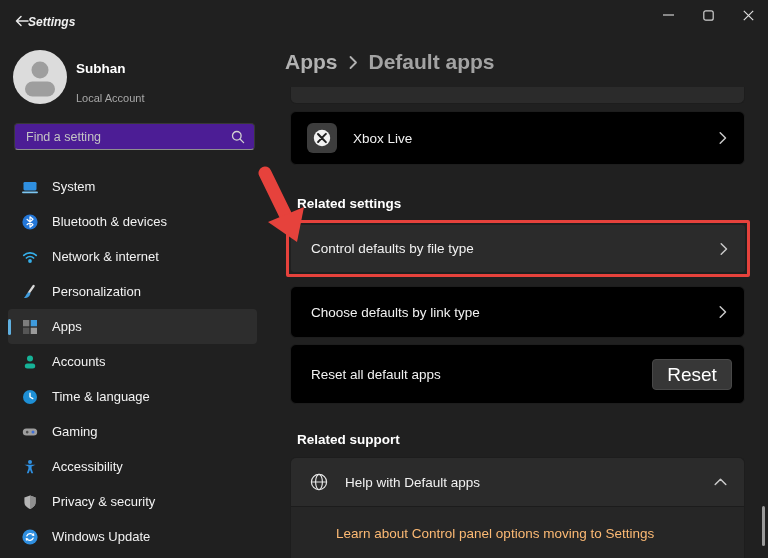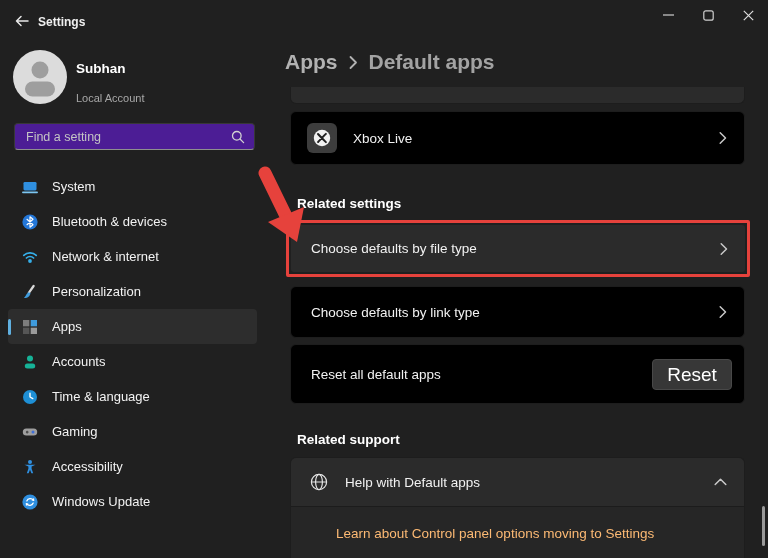--- a/index.html
+++ b/index.html
@@ -6,21 +6,21 @@
   #screen{
     position:relative;width:768px;height:558px;background:#202020;overflow:hidden;
     font-family:"Liberation Sans",sans-serif;color:#fff;
     -webkit-font-smoothing:antialiased;
   }
   .abs{position:absolute;}
   svg{display:block;}
 
   
   .back-btn{left:12px;top:12px;width:20px;height:18px;display:flex;align-items:center;justify-content:center;cursor:pointer;}
-  .win-title{left:38px;top:15px;font-size:12px;font-weight:bold;color:#f0f0f0;}
+  .win-title{left:28px;top:15px;font-size:12px;font-weight:bold;color:#f0f0f0;font-style:italic;}
   .winctl{top:4px;width:30px;height:22px;display:flex;align-items:center;justify-content:center;cursor:pointer;}
   #min-btn{left:653px;} #max-btn{left:693px;} #close-btn{left:733px;}
 
   
   .avatar{left:13px;top:50px;width:54px;height:54px;border-radius:50%;background:#dcdcdc;overflow:hidden;}
   .profile-name{left:76px;top:61px;font-size:13.5px;font-weight:bold;}
   .profile-type{left:76px;top:92px;font-size:11px;color:#a8a8a8;}
 
   
   .search-box{left:14px;top:123px;width:241px;height:27px;background:#4c1d95;
@@ -209,20 +209,27 @@
     </div>
 
     <div class="nav-item">
       <svg class="nav-ic" viewBox="0 0 16 16">
         <circle cx="8" cy="2.9" r="2" fill="#2f8fe0"></circle>
         <path d="M2.5 5.8 H13.5 L9.6 7.4 V9.8 L11.2 14.2 H9.4 L8 10.8 L6.6 14.2 H4.8 L6.4 9.8 V7.4 Z" fill="#2f8fe0"></path>
       </svg>
       <span class="nav-label">Accessibility</span>
     </div>
 
+    <div class="nav-item">
+      <svg class="nav-ic" viewBox="0 0 16 16">
+        <path d="M8 1.4 L13.6 3.4 V8 C13.6 11.5 11.1 13.7 8 14.9 C4.9 13.7 2.4 11.5 2.4 8 V3.4 Z" fill="#b5b5b5"></path>
+        <path d="M8 1.4 L13.6 3.4 V8 C13.6 11.5 11.1 13.7 8 14.9 Z" fill="#8f8f8f"></path>
+      </svg>
+      <span class="nav-label">Privacy &amp; security</span>
+    </div>
 
     <div class="nav-item">
       <svg class="nav-ic" viewBox="0 0 16 16">
         <circle cx="8" cy="8" r="7.6" fill="#2f8fe0"></circle>
         <path d="M11.4 6.3 A3.7 3.7 0 0 0 4.8 6.9" stroke="#fff" stroke-width="1.3" fill="none" stroke-linecap="round"></path>
         <path d="M4.6 9.7 A3.7 3.7 0 0 0 11.2 9.1" stroke="#fff" stroke-width="1.3" fill="none" stroke-linecap="round"></path>
         <polygon points="12,3.9 12.3,7.1 9.4,6.2" fill="#fff"></polygon>
         <polygon points="4,12.1 3.7,8.9 6.6,9.8" fill="#fff"></polygon>
       </svg>
       <span class="nav-label">Windows Update</span>
@@ -254,21 +261,21 @@
       <svg width="8" height="13" viewBox="0 0 8 13">
           <path d="M1.2 1.2 L6.5 6.5 L1.2 11.8" stroke="#c8c8c8" stroke-width="1.5" fill="none" stroke-linecap="round" stroke-linejoin="round"></path>
         </svg>
     </span>
   </div>
 
   <div class="abs section-heading" id="heading-related-settings">Related settings</div>
 
   <div class="abs red-box">
     <div class="card" id="filetype-row">
-      <span class="row-label">Choose defaults by file type</span>
+      <span class="row-label">Control defaults by file type</span>
       <span class="chev-right">
         <svg width="8" height="13" viewBox="0 0 8 13">
             <path d="M1.2 1.2 L6.5 6.5 L1.2 11.8" stroke="#c8c8c8" stroke-width="1.5" fill="none" stroke-linecap="round" stroke-linejoin="round"></path>
           </svg>
       </span>
     </div>
   </div>
 
   <div class="card" id="linktype-row">
     <span class="row-label">Choose defaults by link type</span>

